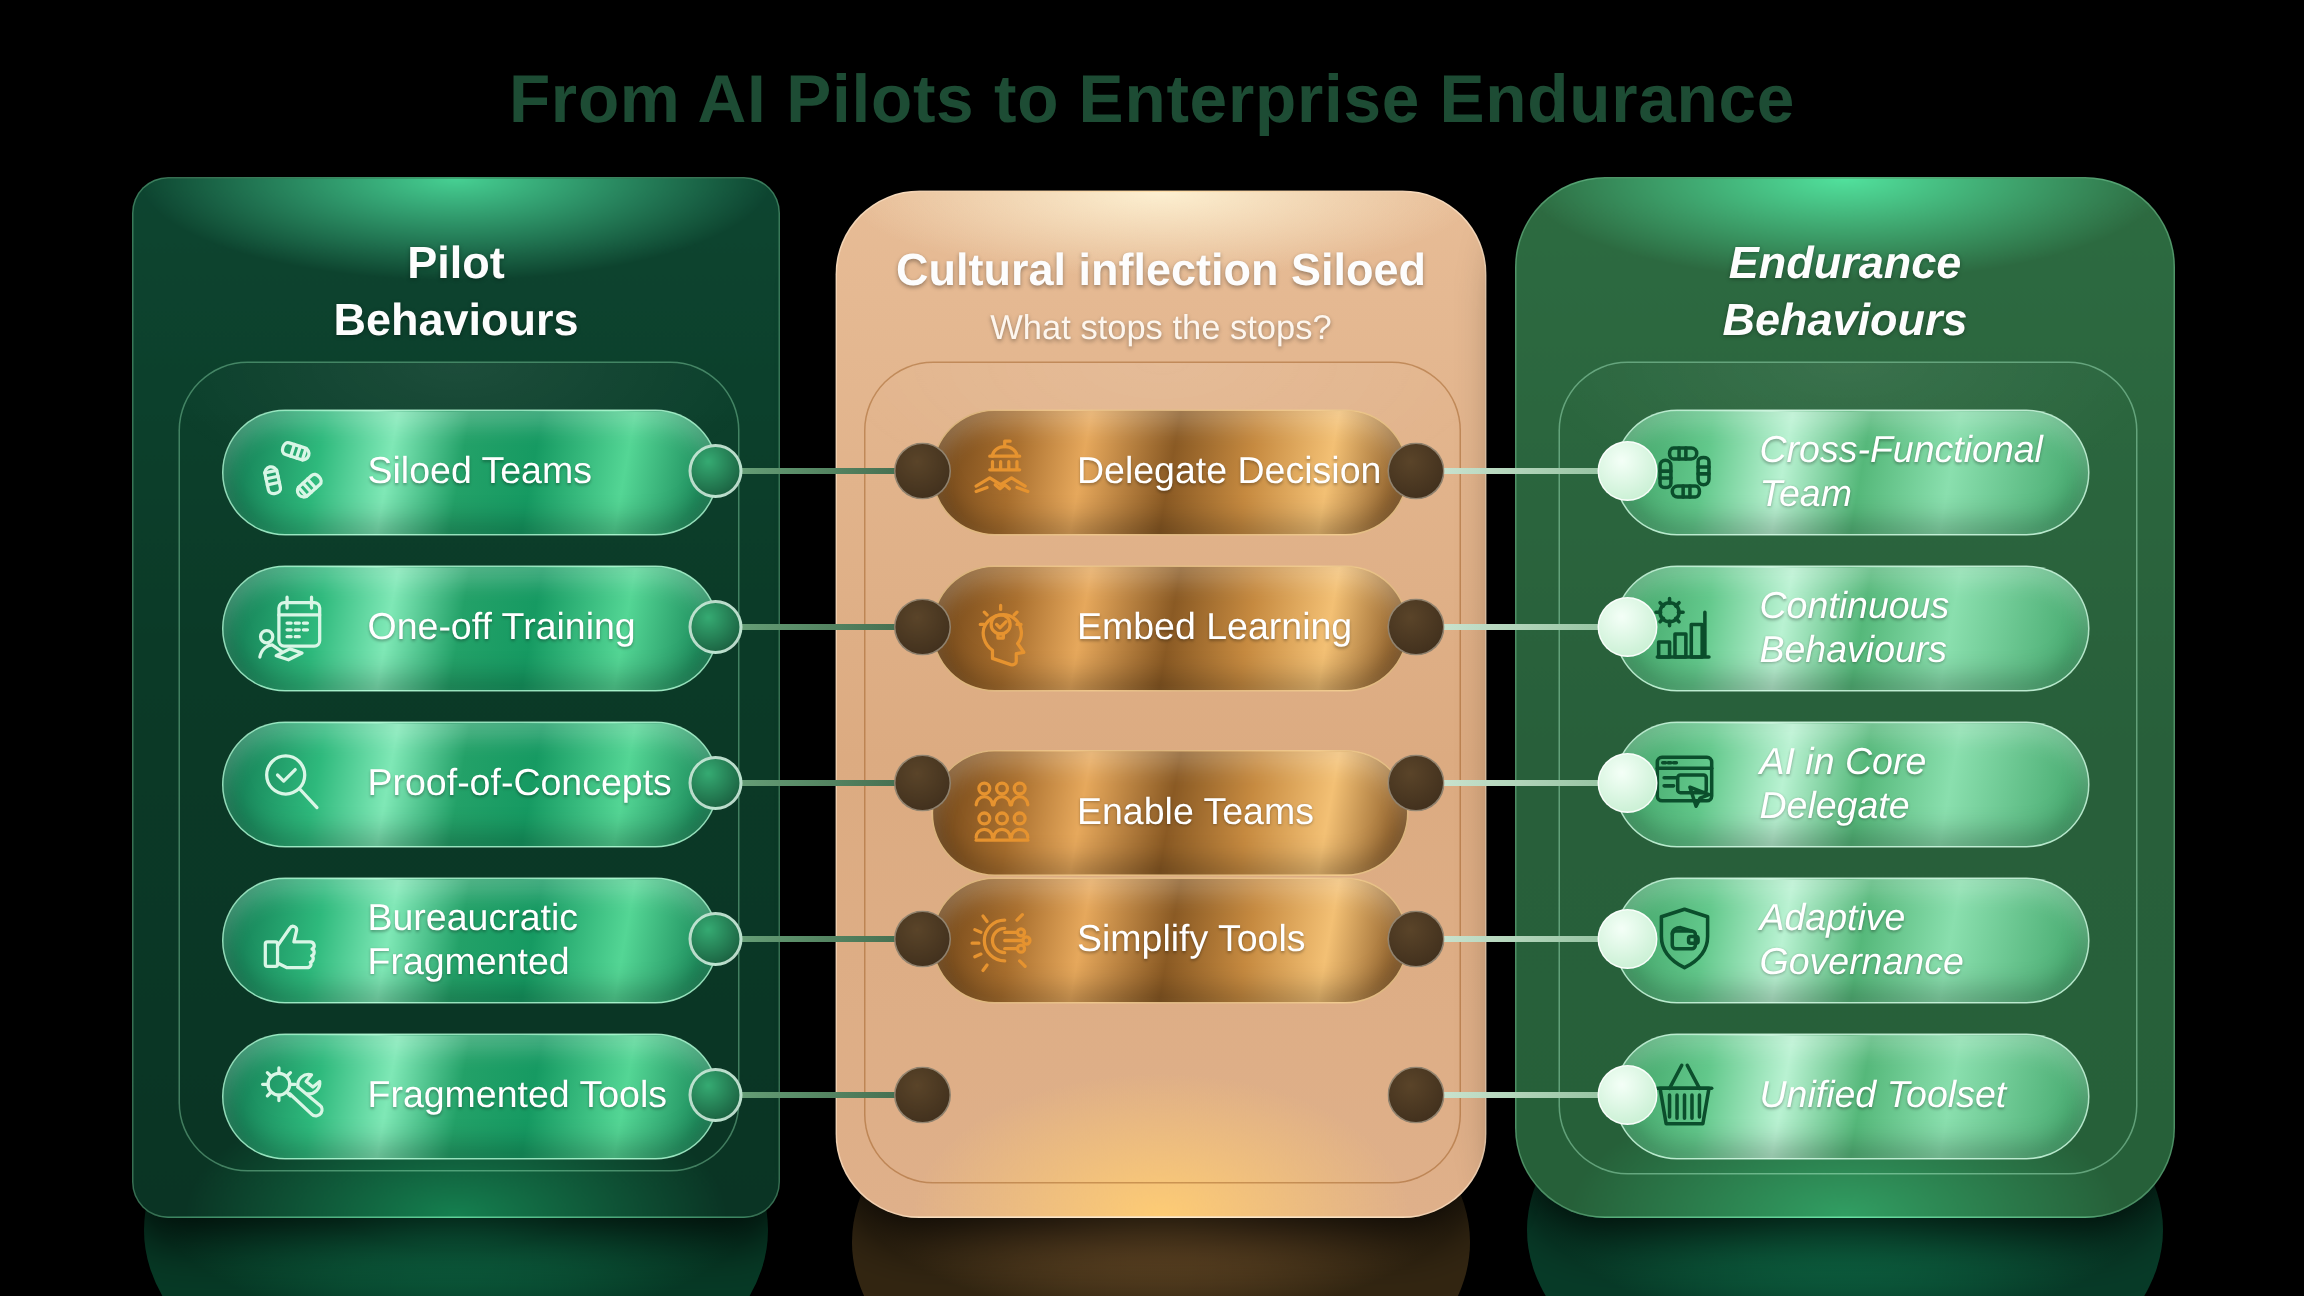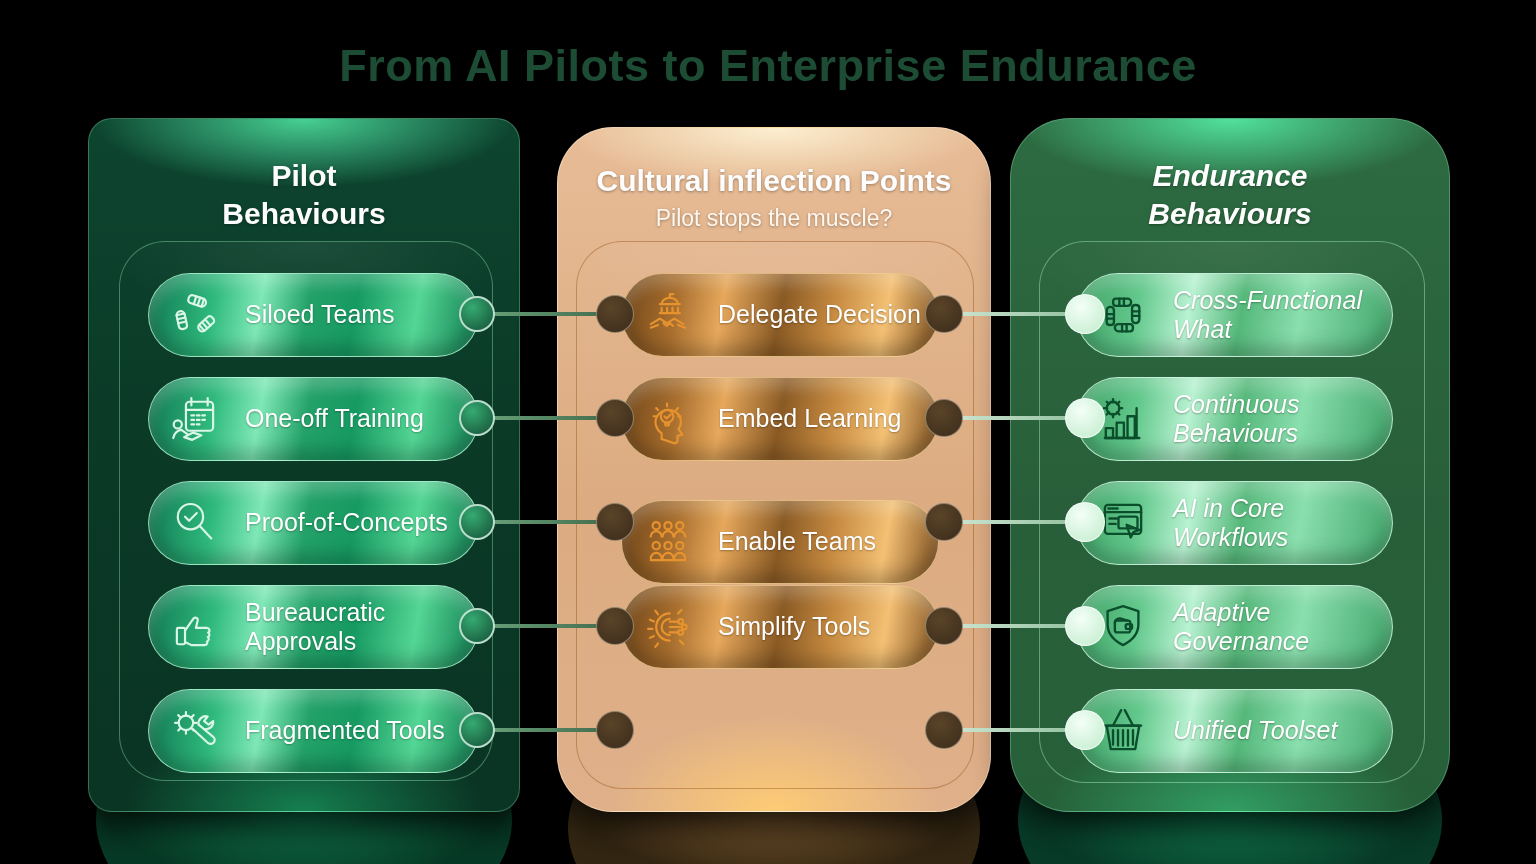--- a/index.html
+++ b/index.html
@@ -174,40 +174,40 @@
       <span class="lbl">Proof-of-Concepts</span>
     </div>
 
     <div class="pill pill-green r4">
       <span class="ic ic-green">
         <svg viewBox="0 0 64 64">
           <rect x="12" y="33" width="9" height="18" rx="1.5"></rect>
           <path d="M21 36l9-13c1.5-2.6 5.5-1.4 5 1.8L33 33h12c3 0 4.2 3.8 1.4 5.2 2.2 1 2 4.2-.3 5 2 1.2 1.2 4.3-1 4.8 1.2 1.4.2 4-2.6 4H28l-7-3.5"></path>
         </svg>
       </span>
-      <span class="lbl">Bureaucratic Approvals</span>
+      <span class="lbl">Bureaucratic Fragmented</span>
     </div>
 
     <div class="pill pill-green r5">
       <span class="ic ic-green">
         <svg viewBox="0 0 64 64">
           <circle cx="22" cy="23" r="8"></circle>
           <path d="M22 11v4M22 31v4M10 23h4M30 23h4M13.5 14.5l2.8 2.8M27.7 28.7l2.8 2.8M30.5 14.5l-2.8 2.8M16.3 28.7l-2.8 2.8"></path>
           <path d="M30 30l16 15c2 2 5.5 1.5 7-.8 1.3-2 .8-4.6-1.2-6L36 25"></path>
           <path d="M36 25a8 8 0 0 1 10-9l-4 5 5 4 5-4a8 8 0 0 1-9 9"></path>
         </svg>
       </span>
       <span class="lbl">Fragmented Tools</span>
     </div>
   </section>
 
   <section class="panel panel-mid">
     <div class="panel-header">
-      <span>Cultural inflection Points</span>
-      <span class="mid-subtitle">Pilot stops the muscle?</span>
+      <span>Cultural inflection Siloed</span>
+      <span class="mid-subtitle">What stops the stops?</span>
     </div>
     <div class="inner inner-mid"></div>
 
     <div class="pill pill-copper r1">
       <span class="ic ic-copper">
         <svg viewBox="0 0 64 64">
           <path d="M25 20a9 7 0 0 1 18 0"></path>
           <path d="M34 9v4M34 9h4"></path>
           <path d="M23 20h22M25 24v6M31 24v6M37 24v6M43 24v6M23 30h22"></path>
           <path d="M13 42l10-6 8 5 8-5 10 6"></path>
@@ -287,21 +287,21 @@
           <g transform="rotate(180 32 32)">
               <path d="M24 14h13a4 4 0 0 1 0 8H24c-2 0-3-1.8-3-4s1-4 3-4z"></path>
               <path d="M28 14v8M33 14v8"></path>
             </g>
           <g transform="rotate(270 32 32)">
               <path d="M24 14h13a4 4 0 0 1 0 8H24c-2 0-3-1.8-3-4s1-4 3-4z"></path>
               <path d="M28 14v8M33 14v8"></path>
             </g>
         </svg>
       </span>
-      <span class="lbl">Cross-Functional What</span>
+      <span class="lbl">Cross-Functional Team</span>
     </div>
 
     <div class="pill pill-mint r2">
       <span class="ic ic-mint">
         <svg viewBox="0 0 64 64">
           <circle cx="21" cy="20" r="7"></circle>
           <path d="M21 10v3.5M21 26.5V30M11 20h3.5M27.5 20H31M14 13l2.5 2.5M25.5 24.5L28 27M28 13l-2.5 2.5M16.5 24.5L14 27"></path>
           <rect x="13" y="42" width="8" height="11"></rect>
           <rect x="25" y="36" width="8" height="17"></rect>
           <rect x="37" y="29" width="8" height="24"></rect>
@@ -315,21 +315,21 @@
       <span class="ic ic-mint">
         <svg viewBox="0 0 64 64">
           <rect x="12" y="12" width="40" height="32" rx="3.5"></rect>
           <path d="M12 20h40"></path>
           <path d="M16 16h2M20 16h2M24 16h2"></path>
           <path d="M17 27h9M17 33h7"></path>
           <rect x="27" y="25" width="21" height="13" rx="2"></rect>
           <path d="M36 34l4.5 14 3-6 6.5-2.5z"></path>
         </svg>
       </span>
-      <span class="lbl">AI in Core Workflows</span>
+      <span class="lbl">AI in Core Delegate</span>
     </div>
 
     <div class="pill pill-mint r4">
       <span class="ic ic-mint">
         <svg viewBox="0 0 64 64">
           <path d="M32 9l17 5.5V29c0 12-9 19-17 23-8-4-17-11-17-23V14.5L32 9z"></path>
           <rect x="23" y="25" width="17" height="13" rx="2.5"></rect>
           <path d="M23 27c0-3 3-4.5 6-4.5l8 2.5"></path>
           <rect x="35" y="29" width="7" height="5" rx="1.5"></rect>
         </svg>

